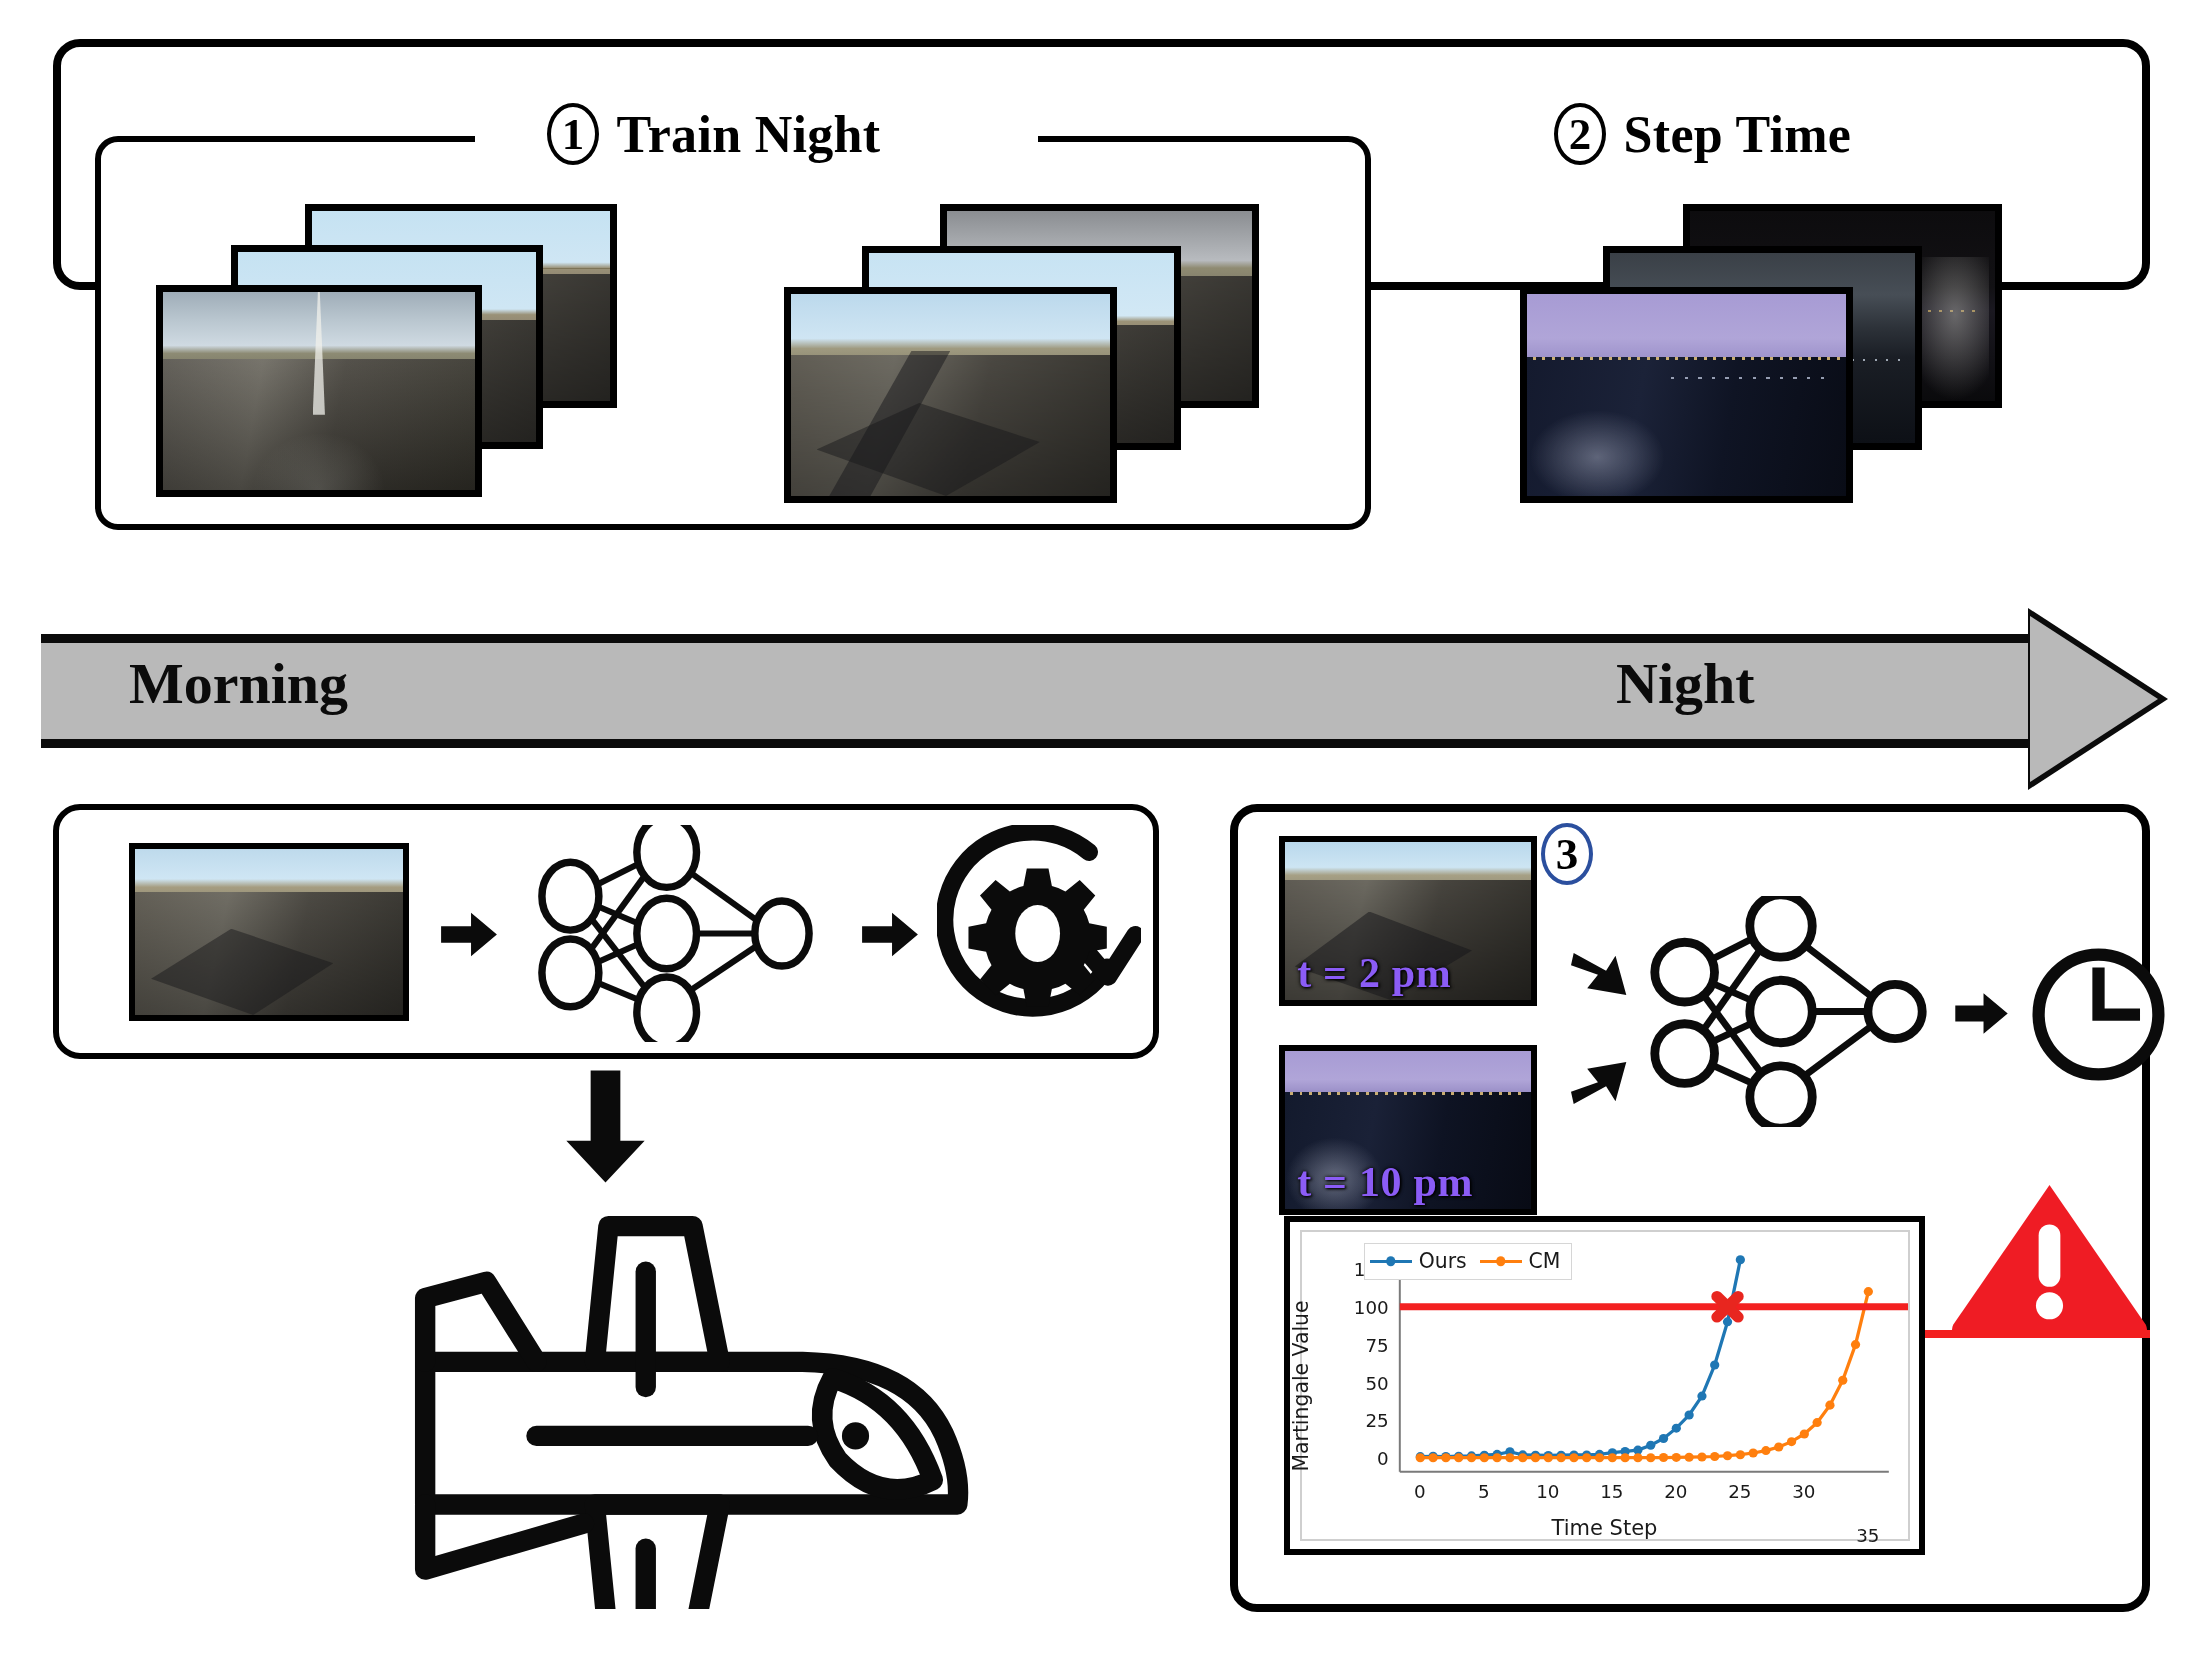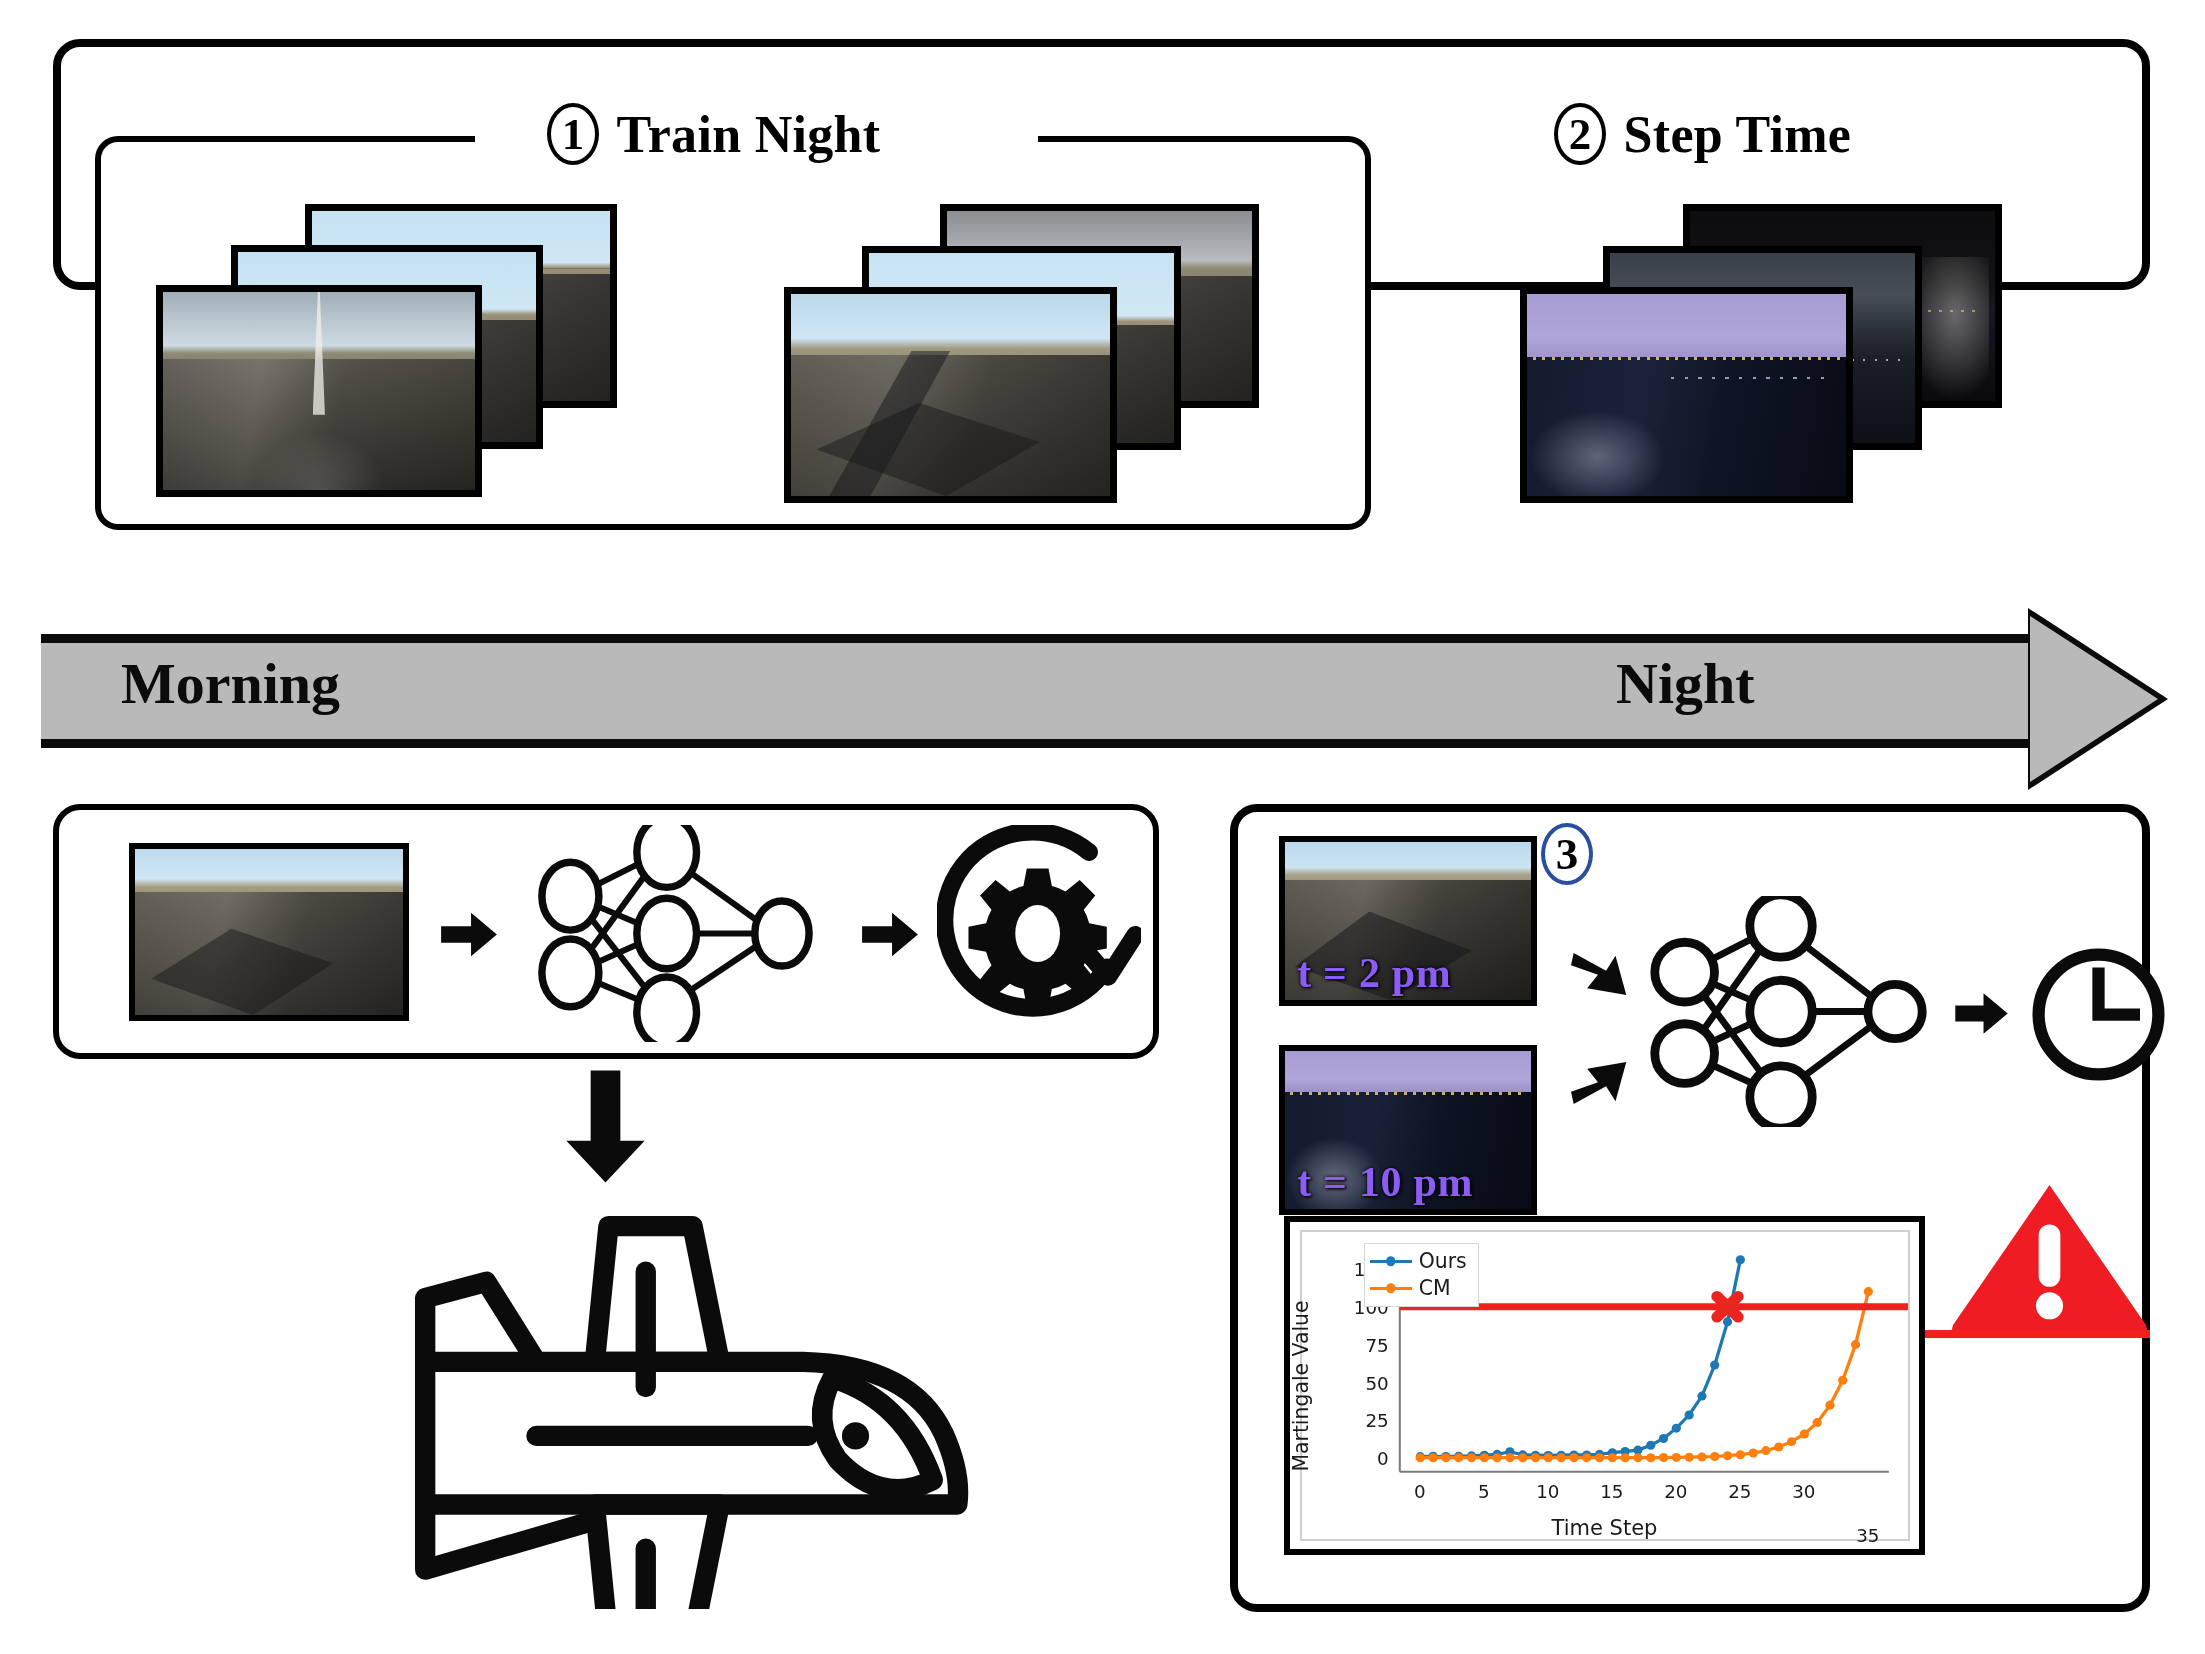--- a/index.html
+++ b/index.html
@@ -83,21 +83,21 @@
   .ylab{
     position:absolute;left:-4.1px;top:50%;transform:translateY(-50%) rotate(-90deg);
     transform-origin:center;font-family:"DejaVu Sans",sans-serif;font-size:20.4px;color:#1a1a1a;white-space:nowrap;
   }
   .xlab{position:absolute;left:0;right:0;bottom:-1.4px;text-align:center;font-family:"DejaVu Sans",sans-serif;font-size:21px;color:#1a1a1a;}
   .tick{position:absolute;font-family:"DejaVu Sans",sans-serif;font-size:18.3px;color:#1a1a1a;}
   .ytick{text-align:right;}
   .xtick{text-align:center;}
   .legend{
     position:absolute;left:62px;top:11px;background:#fff;border:1.4px solid #d6d6d6;
-    padding:5.4px 11px 5.4px 5.4px;display:flex;flex-direction:column;gap:3px;
+    padding:5.4px 11px 5.4px 5.4px;display:flex;flex-direction:row;gap:13px;
   }
   .leg-row{display:flex;align-items:center;gap:6.8px;}
   .leg-line{width:42px;height:3.4px;position:relative;}
   .leg-line i{position:absolute;left:50%;top:50%;width:9.5px;height:9.5px;border-radius:50%;transform:translate(-50%,-50%);}
   .leg-txt{font-family:"DejaVu Sans",sans-serif;font-size:20.4px;color:#1a1a1a;}
   #thresh-line{position:absolute;height:8.1px;background:#f32020;}
   #warn{position:absolute;}
 </style>
 </head>
 <body>
@@ -178,21 +178,21 @@
           linear-gradient(100deg,#141a2e 0%,#1b2238 35%,#0f1424 62%,#090c16 100%);"></div>
       <div style="position:absolute;left:2%;right:2%;top:31%;height:3.4px;background:repeating-linear-gradient(90deg,#e9c77f 0 2.7px,transparent 2.7px 9.5px);opacity:.85;"></div>
       <div style="position:absolute;left:45%;right:4%;top:41%;height:2px;background:repeating-linear-gradient(90deg,#cfd8ee 0 3.4px,transparent 3.4px 13.6px);opacity:.7;"></div>
     </div>
   </div>
 
   <div id="tod-arrow">
     <div class="arrow-body"></div>
     <div class="arrow-head-o"></div>
     <div class="arrow-head-i"></div>
-    <div class="tod-label" style="left:80px;">Morning</div>
+    <div class="tod-label" style="left:88px;">Morning</div>
     <div class="tod-label" style="left:1575px;">Night</div>
   </div>
 
   <div class="panel" id="train-flow"></div>
 
   <div class="lphoto" style="left:129px;top:843px;width:280px;height:178px;">
     <div style="position:absolute;inset:0;background:linear-gradient(to bottom,#bedaec 0%,#cfe6f4 18%,#a59c80 23%,#918d76 32%,#6e6a5f 50%,#4b4942 100%);"></div>
     <div style="position:absolute;left:0;right:0;top:26%;bottom:0;background:
         linear-gradient(to bottom, rgba(0,0,0,.10), rgba(0,0,0,.42)),
         linear-gradient(102deg,#6e6a60 0%,#7d7a70 32%,#55524b 60%,#3e3c36 100%);"></div>

